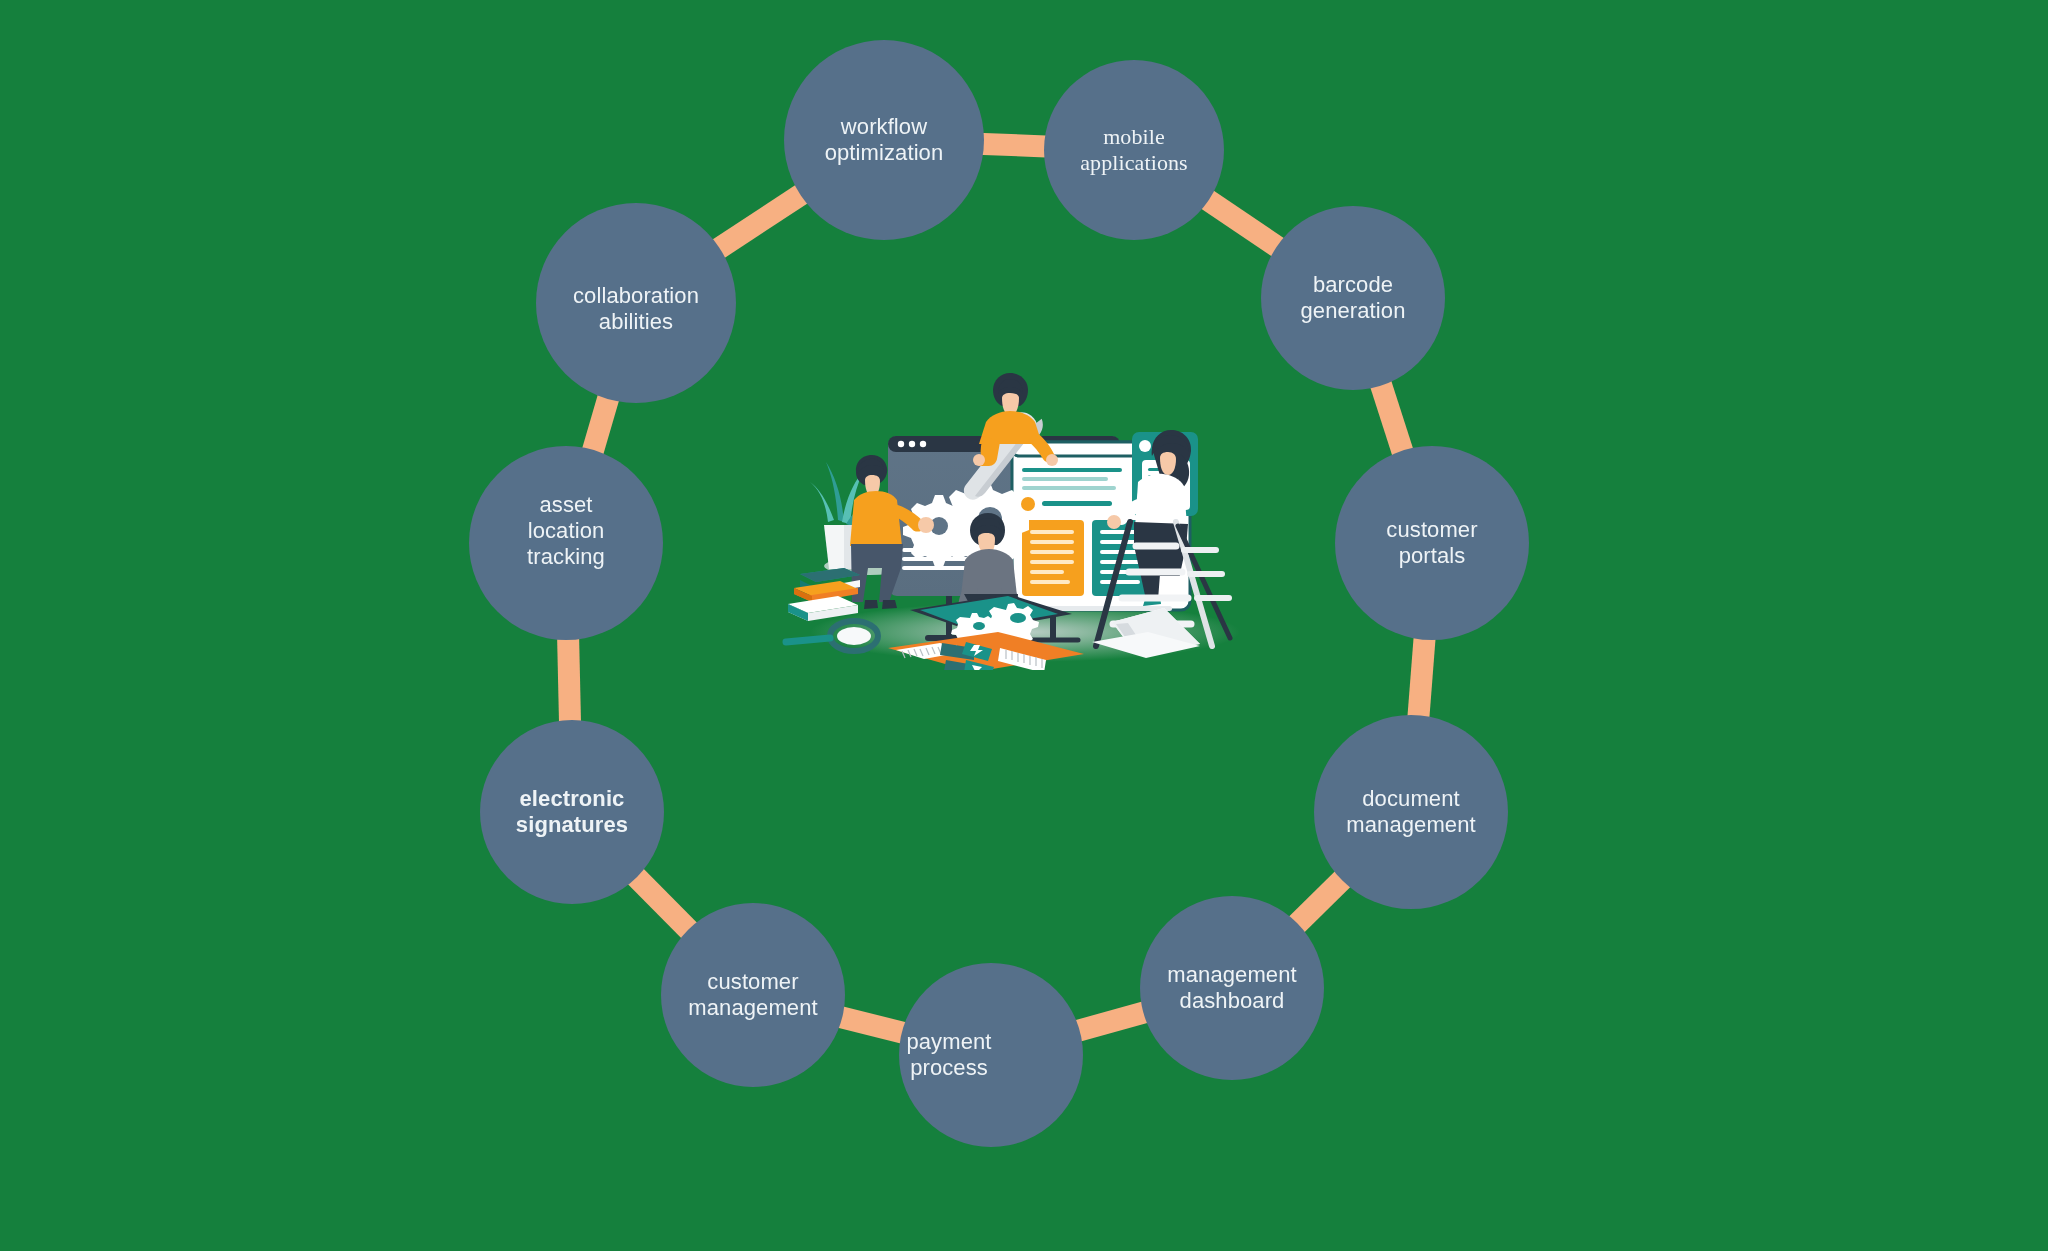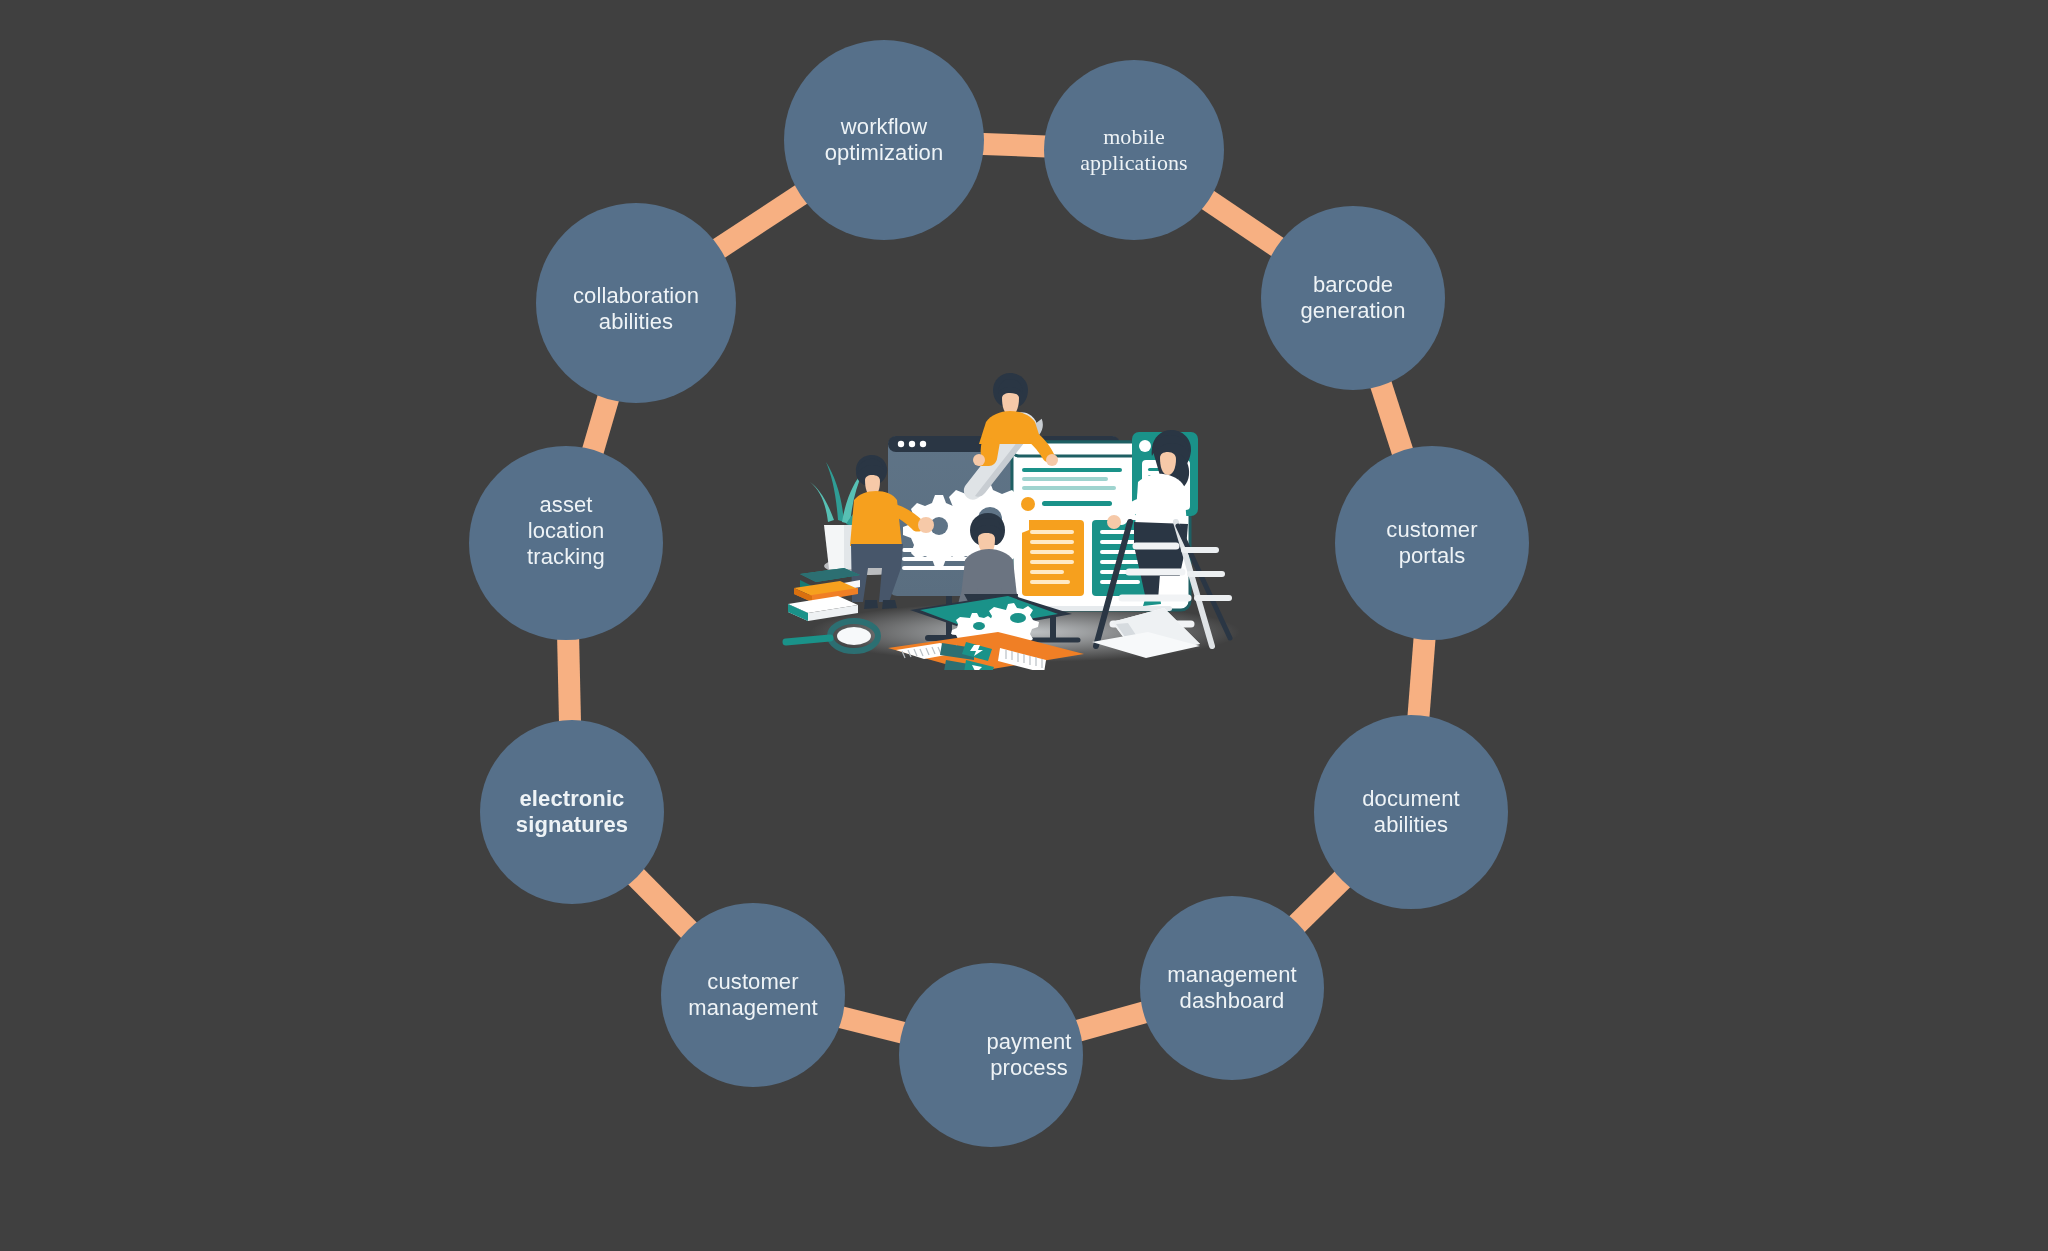--- a/index.html
+++ b/index.html
@@ -1,17 +1,17 @@
 <!DOCTYPE html>
 <html><head>
 <meta charset="utf-8">
 <style>
   html,body{margin:0;padding:0;background:#ffffff;}
   body{width:2048px;height:1251px;font-family:"Liberation Sans",sans-serif;overflow:hidden;}
-  #stage{position:relative;width:2048px;height:1251px;background:#404040;}
+  #stage{position:relative;width:2048px;height:1251px;background:#15803d;}
   #ringsvg{position:absolute;left:0;top:0;width:2048px;height:1251px;}
   .node-label{
     position:absolute;
     display:flex;align-items:center;justify-content:center;
     text-align:center;color:#eef3f6;
     font-size:22px;line-height:1.18;font-weight:400;
     letter-spacing:.1px;
     pointer-events:none;
     white-space:pre-line;
   }
@@ -296,24 +296,24 @@
   <div id="labels">
       <div class="node-label" style="left: 784px; top: 40px; width: 200px; height: 200px; color: rgb(238, 243, 246);">workflow
 optimization</div>
       <div class="node-label" style="left: 1044px; top: 60px; width: 180px; height: 180px; color: rgb(238, 243, 246); font-family: Liberation Serif, serif;">mobile
 applications</div>
       <div class="node-label" style="left: 1261px; top: 206px; width: 184px; height: 184px; color: rgb(238, 243, 246);">barcode
 generation</div>
       <div class="node-label" style="left: 1335px; top: 446px; width: 194px; height: 194px; color: rgb(238, 243, 246);">customer
 portals</div>
       <div class="node-label" style="left: 1314px; top: 715px; width: 194px; height: 194px; color: rgb(238, 243, 246);">document
-abilities</div>
+management</div>
       <div class="node-label" style="left: 1140px; top: 896px; width: 184px; height: 184px; color: rgb(238, 243, 246);">management
 dashboard</div>
-      <div class="node-label" style="left: 937px; top: 963px; width: 184px; height: 184px; color: rgb(238, 243, 246);">payment
+      <div class="node-label" style="left: 857px; top: 963px; width: 184px; height: 184px; color: rgb(238, 243, 246);">payment
 process</div>
       <div class="node-label" style="left: 661px; top: 903px; width: 184px; height: 184px; color: rgb(238, 243, 246);">customer
 management</div>
       <div class="node-label" style="left: 480px; top: 720px; width: 184px; height: 184px; color: rgb(238, 243, 246); font-weight: bold;">electronic
 signatures</div>
       <div class="node-label" style="left: 469px; top: 434px; width: 194px; height: 194px; color: rgb(238, 243, 246);">asset
 location
 tracking</div>
       <div class="node-label" style="left: 536px; top: 209px; width: 200px; height: 200px; color: rgb(238, 243, 246);">collaboration
 abilities</div>

